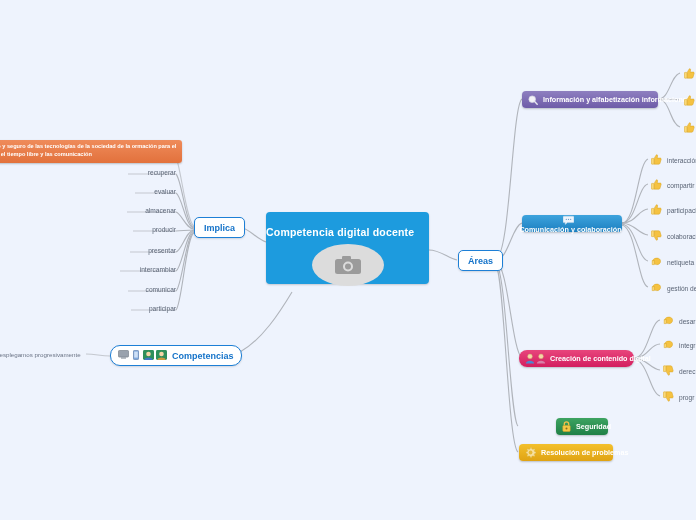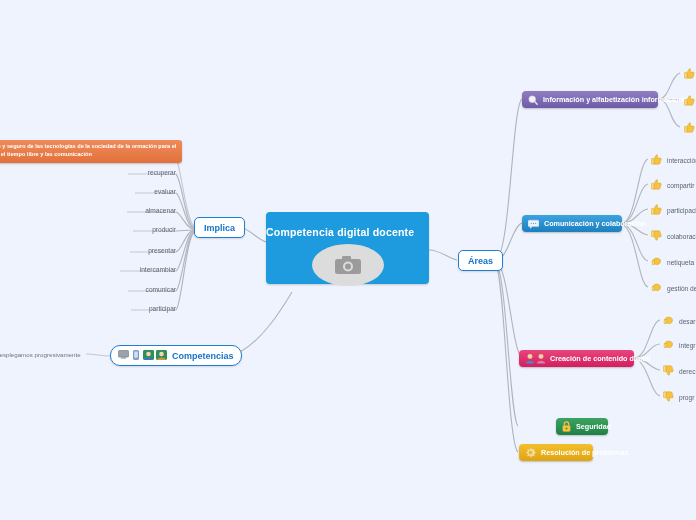--- a/index.html
+++ b/index.html
@@ -294,21 +294,21 @@
   <div class="leaf-r" style="left:684px; top:122px;">
     <span class="th">
       <svg width="11" height="11" viewBox="0 0 11 11">
           <path d="M3.2,4.4 L5,1.2 C5.6,0.4 6.8,0.9 6.6,1.9 L6.2,4.1 L9.2,4.1 C10,4.1 10.4,4.8 10.1,5.5 L9,9.3 C8.8,9.9 8.3,10.2 7.7,10.2 L3.2,10.2 Z" fill="#f5c242" stroke="#d9a21c" stroke-width=".5"></path>
           <rect x="0.4" y="4.4" width="2.6" height="5.8" rx=".6" fill="#fad97a" stroke="#d9a21c" stroke-width=".5"></rect>
         </svg>
     </span>
     <span></span>
   </div>
 
-  <div class="pill pill-colored fill-blue" style="left:522px; top:215px; width:100px;">
+  <div class="pill pill-colored fill-blue" style="left:522px; top:215px; width:100px;flex-direction:column;">
     <span class="ico">
       <svg width="11" height="10" viewBox="0 0 11 10">
           <path d="M1,1.2 h9 a.9.9 0 0 1 .9.9 v4.6 a.9.9 0 0 1 -.9.9 H4.4 L2.2,9.4 V7.6 H1 a.9.9 0 0 1 -.9-.9 V2.1 A.9.9 0 0 1 1,1.2 Z" fill="#eef4fb" stroke="#c7d8ea" stroke-width=".5"></path>
           <circle cx="3.3" cy="4.3" r=".6" fill="#5a90c4"></circle>
           <circle cx="5.5" cy="4.3" r=".6" fill="#5a90c4"></circle>
           <circle cx="7.7" cy="4.3" r=".6" fill="#5a90c4"></circle>
         </svg>
     </span>
     <span>Comunicación y colaboración</span>
   </div>
@@ -348,21 +348,21 @@
     <span>netiqueta</span>
   </div>
   <div class="leaf-r" style="left:651px; top:282px;">
     <span class="th"><svg width="11" height="11" viewBox="0 0 11 11">
           <path d="M2.4,3.4 C3.6,2.2 6,1.8 7.6,2.4 C9.2,3 9.8,4.6 9.4,6.2 C9,7.8 7.4,8.8 5.6,8.6 C3.8,8.4 2.2,7.2 1.8,5.6 C1.6,4.8 1.8,4 2.4,3.4 Z" fill="#f5c242" stroke="#d9a21c" stroke-width=".5"></path>
           <path d="M1.2,4.6 h2.2 v4 H1.2 Z" fill="#fad97a" stroke="#d9a21c" stroke-width=".5"></path>
         </svg></span>
     <span>gestión de</span>
   </div>
 
-  <div class="pill pill-colored fill-pink" style="left:519px; top:350px; width:115px;">
+  <div class="pill pill-colored fill-pink" style="left:519px; top:350px; width:115px;border-radius:8px;">
     <span class="ico" style="margin-right:3px;">
       <svg width="22" height="11" viewBox="0 0 22 11">
         <circle cx="5" cy="3.4" r="2.4" fill="#f6d6a8" stroke="#c9a06a" stroke-width=".5"></circle>
         <path d="M0.8,10.6 C1.2,6.9 8.8,6.9 9.2,10.6 Z" fill="#4d86cf"></path>
         <circle cx="16" cy="3.4" r="2.4" fill="#f6d6a8" stroke="#c9a06a" stroke-width=".5"></circle>
         <path d="M11.8,10.6 C12.2,6.9 19.8,6.9 20.2,10.6 Z" fill="#d87fa8"></path>
       </svg>
     </span>
     <span>Creación de contenido digital</span>
   </div>
@@ -399,21 +399,21 @@
     <span class="ico">
       <svg width="9" height="11" viewBox="0 0 9 11">
           <path d="M2.3,4.6 V3.1 a2.2,2.2 0 0 1 4.4,0 V4.6" fill="none" stroke="#f0c24a" stroke-width="1.3"></path>
           <rect x="0.8" y="4.4" width="7.4" height="6.1" rx="1" fill="#f3c846" stroke="#d6a32a" stroke-width=".5"></rect>
           <circle cx="4.5" cy="7.4" r="1" fill="#8c6a18"></circle>
         </svg>
     </span>
     <span>Seguridad</span>
   </div>
 
-  <div class="pill pill-colored fill-amber" style="left:519px; top:444px; width:74px;">
+  <div class="pill pill-colored fill-amber" style="left:519px; top:444px; width:94px;">
     <span class="ico">
       <svg width="11" height="11" viewBox="0 0 11 11">
           <path d="M5.5,0.6 l1,0 .35,1.3 1.2,.5 1.15,-.7 .7,.7 -.7,1.15 .5,1.2 1.3,.35 0,1 -1.3,.35 -.5,1.2 .7,1.15 -.7,.7 -1.15,-.7 -1.2,.5 -.35,1.3 -1,0 -.35,-1.3 -1.2,-.5 -1.15,.7 -.7,-.7 .7,-1.15 -.5,-1.2 -1.3,-.35 0,-1 1.3,-.35 .5,-1.2 -.7,-1.15 .7,-.7 1.15,.7 1.2,-.5 Z" fill="#f7e0a0" stroke="#d9b64a" stroke-width=".4"></path>
           <circle cx="5.5" cy="5.5" r="1.9" fill="#e6b93a"></circle>
         </svg>
     </span>
     <span>Resolución de problemas</span>
   </div>
 
 </div>

